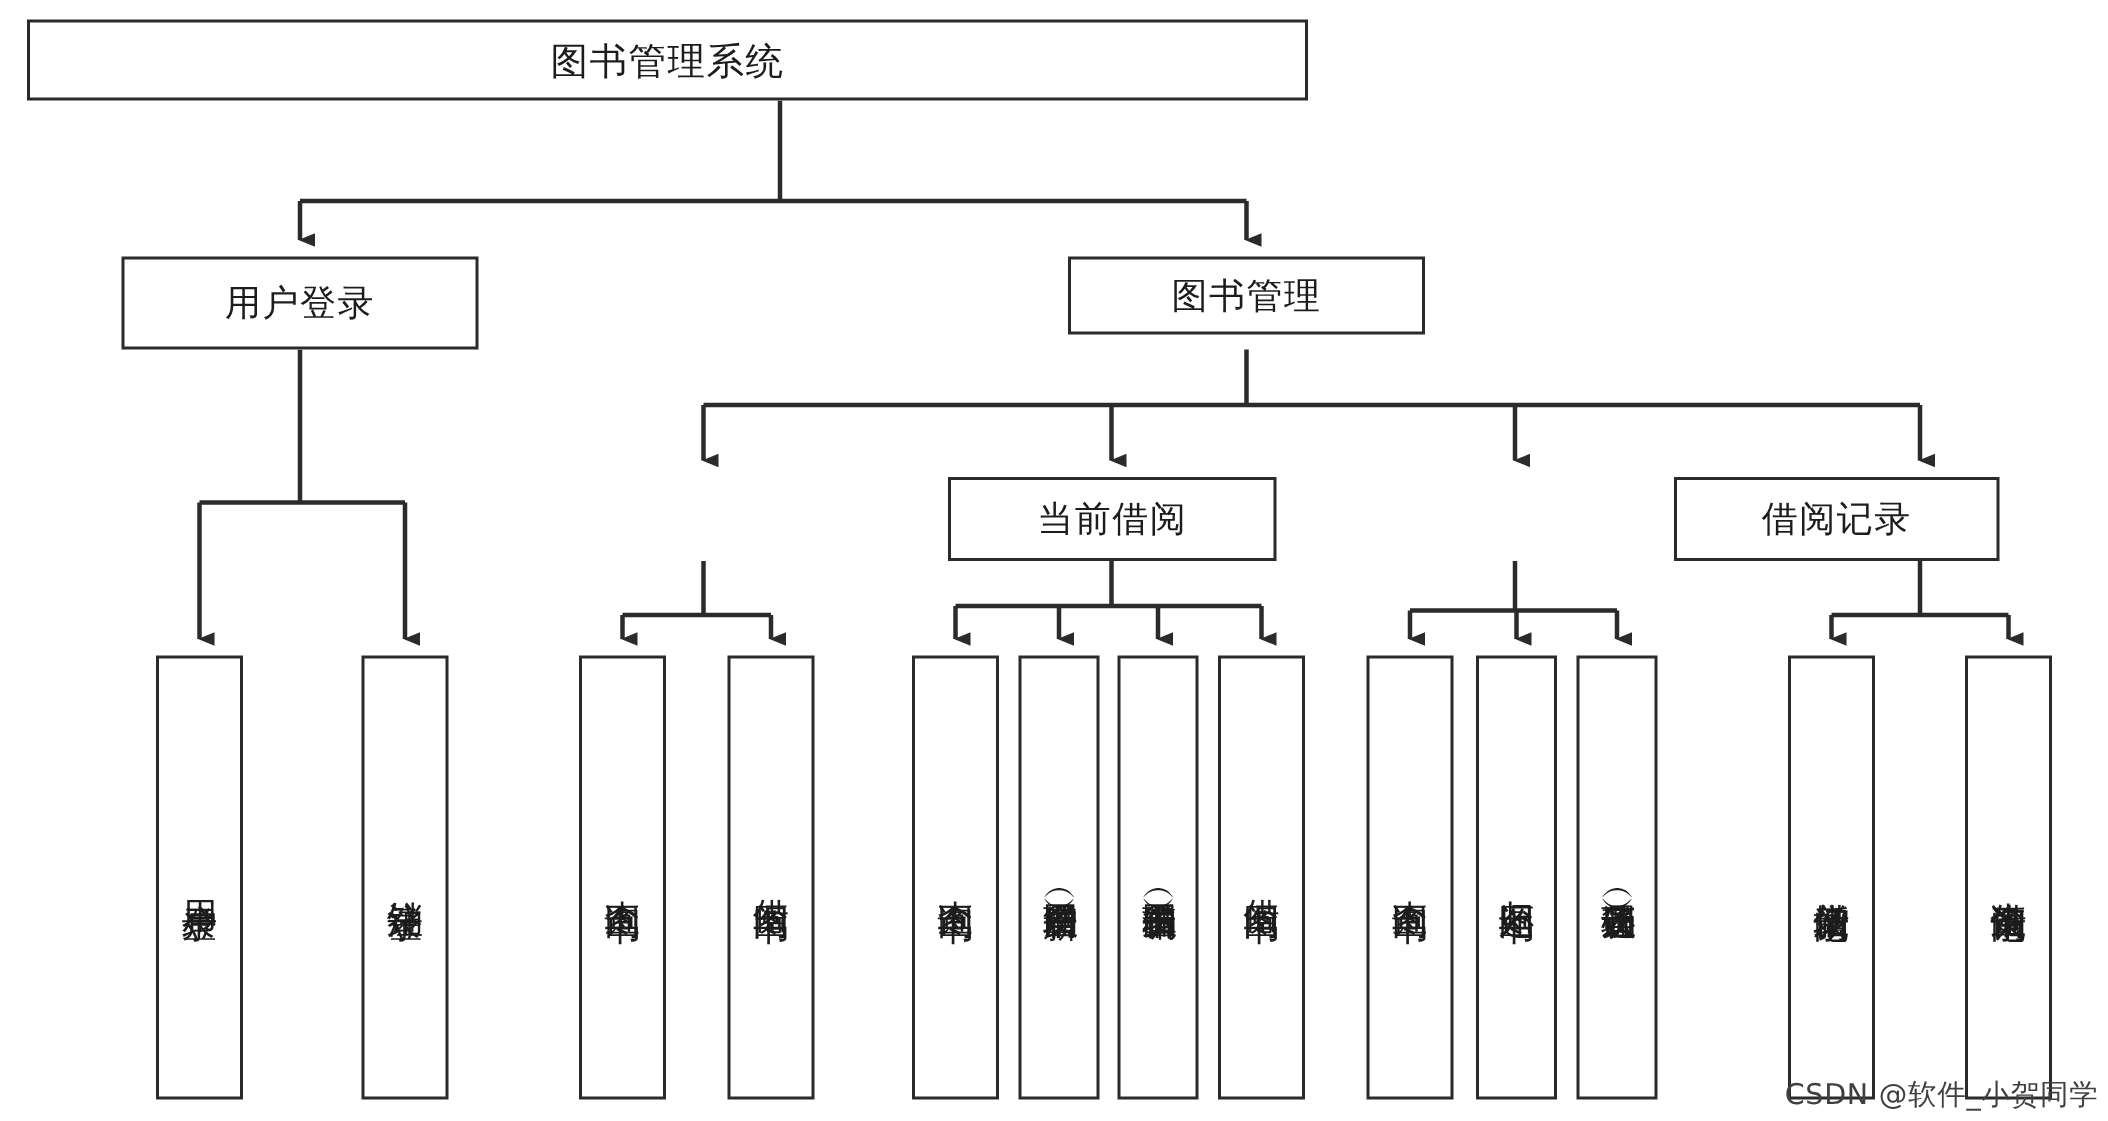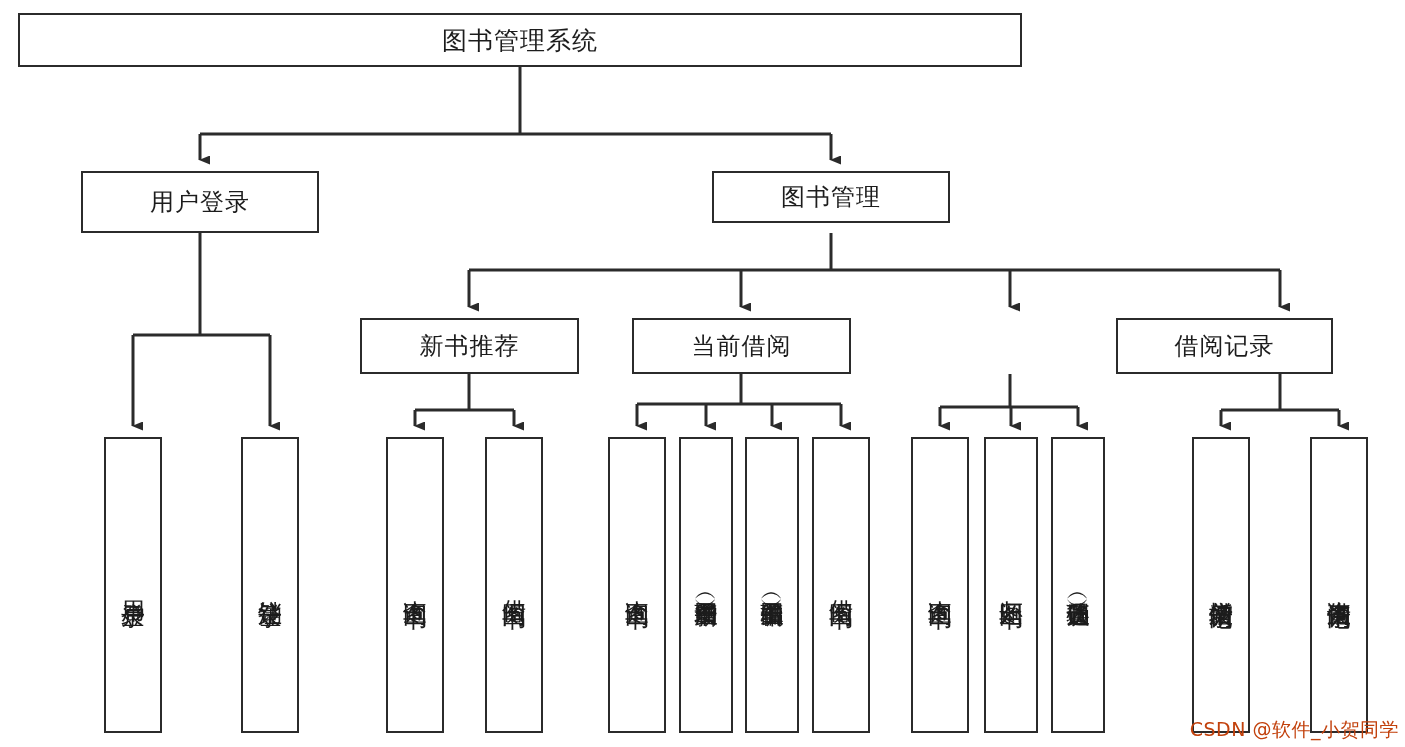--- a/index.html
+++ b/index.html
@@ -57,21 +57,21 @@
   }
   .hlabel {
     white-space: nowrap;
     letter-spacing: 1px;
   }
   #watermark {
     position: absolute;
     right: 6px;
     bottom: 4px;
     font-size: 19px;
-    color: #c2410c;
+    color: #404040;
     z-index: 5;
     letter-spacing: 0.5px;
     white-space: nowrap;
   }
 </style>
 </head>
 <body>
 
 <div id="stage">
 
@@ -118,34 +118,31 @@
       <path d="M 1011,407 L 1011,426" marker-end="url(#arrow)"></path>
       <path d="M 1078,407 L 1078,426" marker-end="url(#arrow)"></path>
 
       <path d="M 1280,374 L 1280,410"></path>
       <path d="M 1221,410 L 1339,410"></path>
       <path d="M 1221,410 L 1221,426" marker-end="url(#arrow)"></path>
       <path d="M 1339,410 L 1339,426" marker-end="url(#arrow)"></path>
     </g>
   </svg>
 
-  <div class="node root" id="node-root" style="left: 18px; top: 13px; width: 1004px; height: 54px;">
+  <div class="node root" id="node-root" style="left: 18px; top: 13px; width: 854px; height: 54px;">
     <span class="hlabel">图书管理系统</span>
   </div>
 
   <div class="node branch" id="l2-0" style="left: 81px; top: 171px; width: 238px; height: 62px;">
     <span class="hlabel">用户登录</span>
   </div>
   <div class="node branch" id="l2-1" style="left: 712px; top: 171px; width: 238px; height: 52px;">
     <span class="hlabel">图书管理</span>
   </div>
 
-  <div class="node branch" id="l3-0" style="left: 360px; top: 318px; width: 219px; height: 56px;">
-    <span class="hlabel">新书推荐</span>
-  </div>
   <div class="node branch" id="l3-1" style="left: 632px; top: 318px; width: 219px; height: 56px;">
     <span class="hlabel">当前借阅</span>
   </div>
   <div class="node branch" id="l3-3" style="left: 1116px; top: 318px; width: 217px; height: 56px; text-align: center;">
     <span class="hlabel">借阅记录</span>
   </div>
 
   <div class="node leaf" id="leaf-0" style="left: 104px; top: 437px; width: 58px; height: 296px;">
     <span class="leaf-label">用户登录</span>
   </div>

